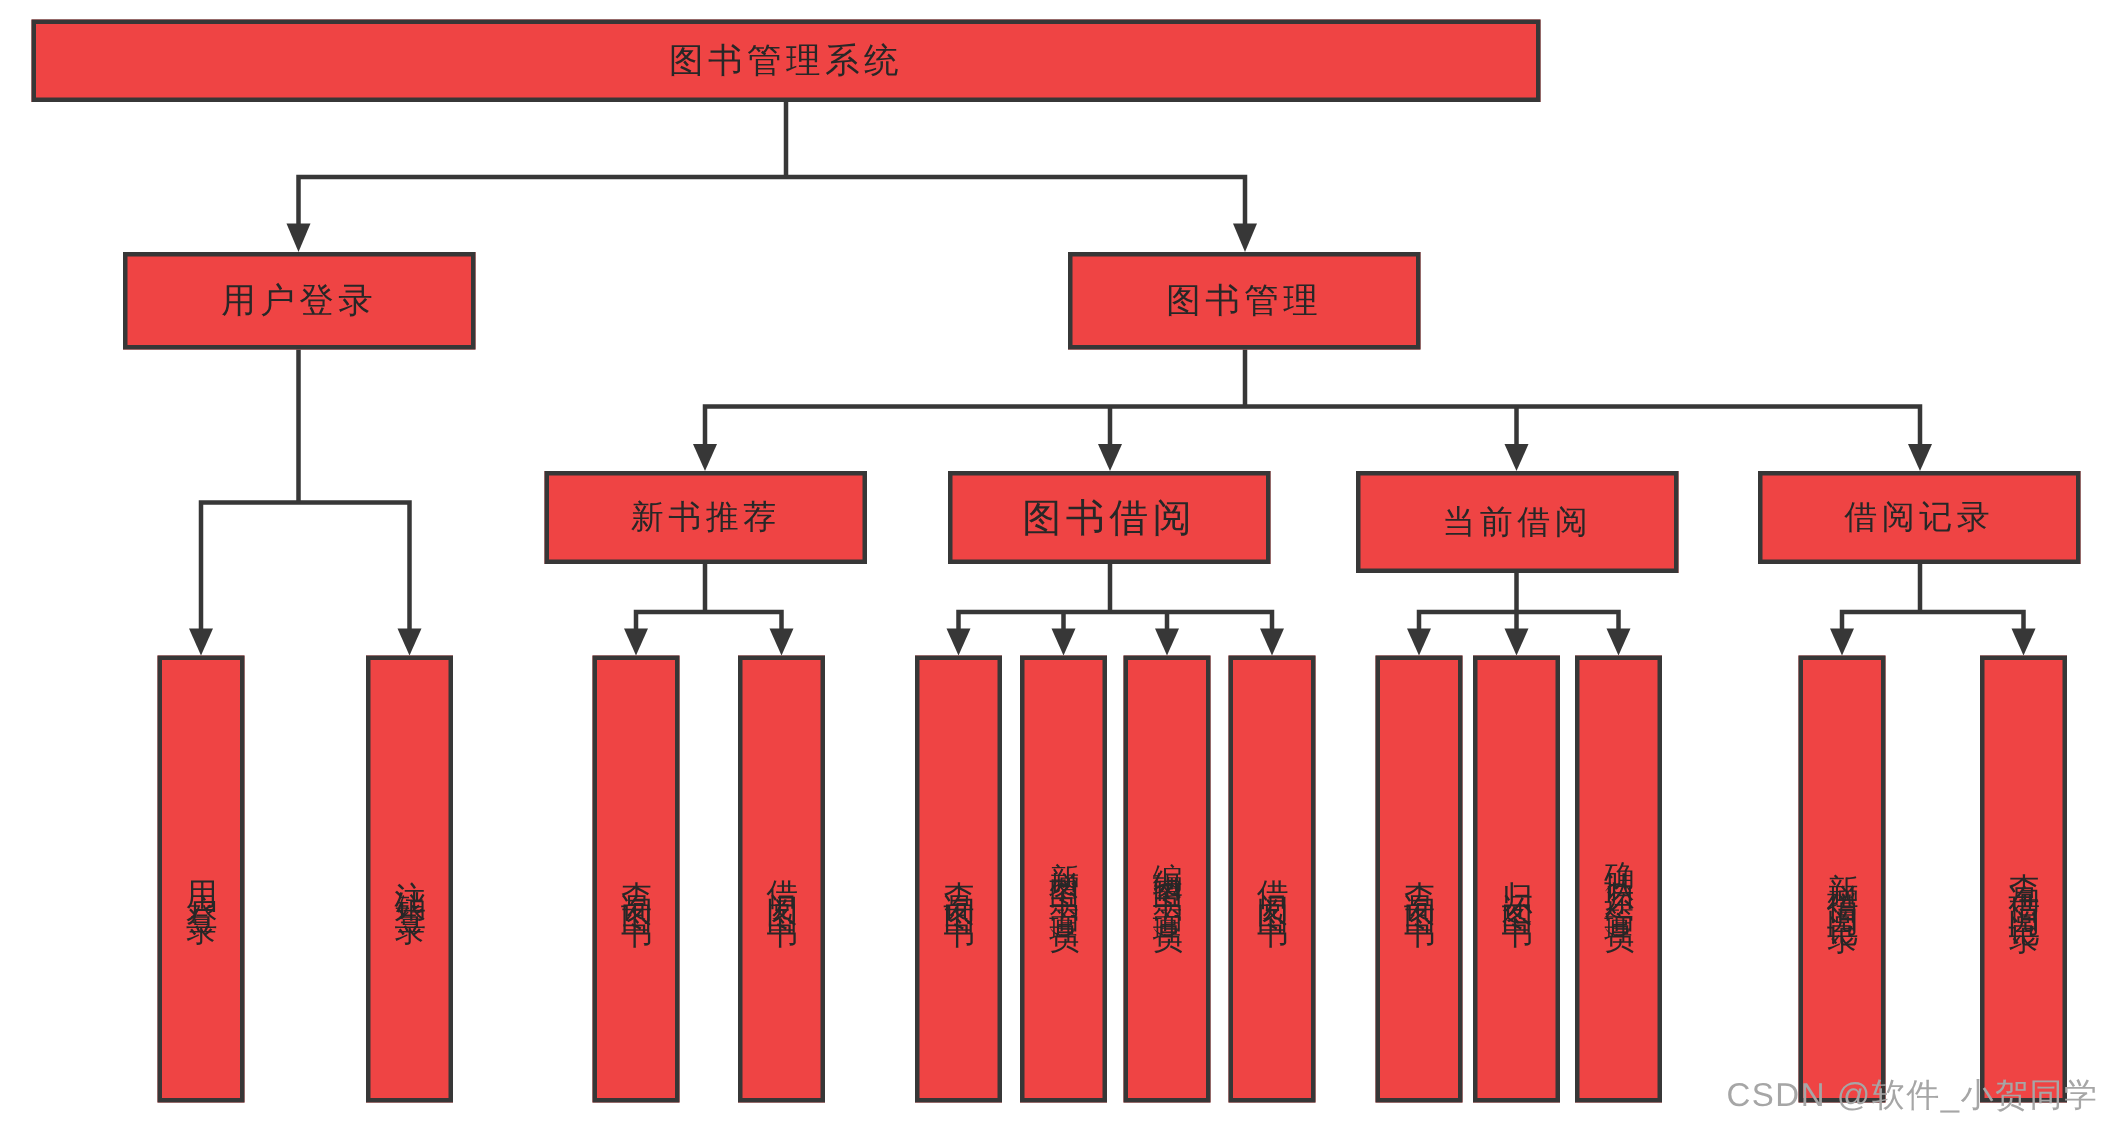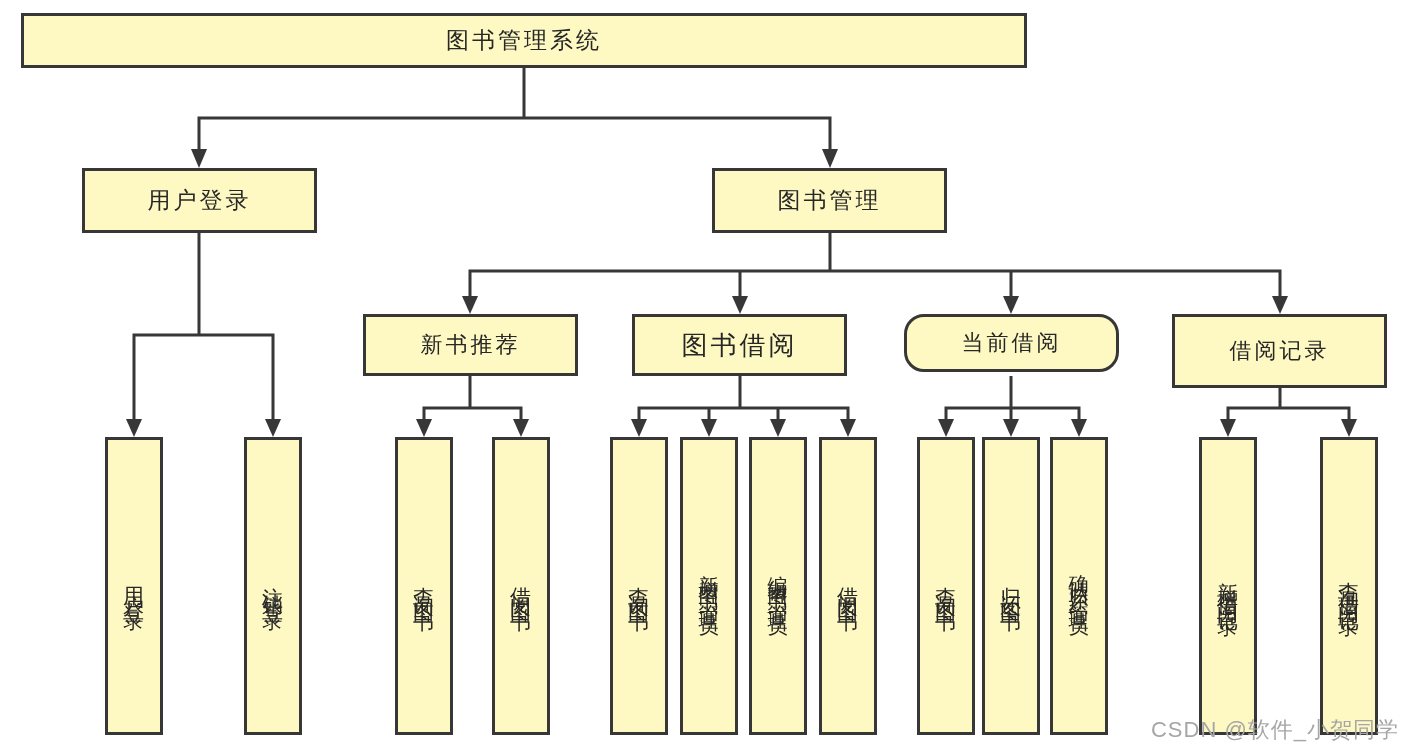--- a/index.html
+++ b/index.html
@@ -18,21 +18,21 @@
   #wires {
     position: absolute;
     left: 0; top: 0;
     width: 1405px;
     height: 747px;
     z-index: 1;
   }
   .node {
     position: absolute;
     box-sizing: border-box;
-    background: #fef9c3;
+    background: #ef4444;
     border: 3px solid #373737;
     color: #272727;
     display: flex;
     align-items: center;
     justify-content: center;
     z-index: 2;
   }
   .hnode {
     font-size: 23px;
     letter-spacing: 3px;
@@ -47,22 +47,22 @@
     width: 58px;
     top: 437px;
     height: 298px;
   }
   
   #n-root  { left: 21px;   top: 13px;  width: 1006px; height: 55px; }
   #n-login { left: 82px;   top: 168px; width: 235px;  height: 65px; }
   #n-mgmt  { left: 712px;  top: 168px; width: 235px;  height: 65px; }
   #n-rec   { left: 363px;  top: 314px; width: 215px;  height: 62px; font-size: 22px;}
   #n-bor   { left: 632px;  top: 314px; width: 215px;  height: 62px; font-size: 26px;}
-  #n-cur   { left: 904px;  top: 314px; width: 215px;  height: 58px; font-size: 22px; border-radius: 20px;}
-  #n-hist  { left: 1172px; top: 314px; width: 215px;  height: 74px; font-size: 22px;}
+  #n-cur   { left: 904px;  top: 314px; width: 215px;  height: 68px; font-size: 22px;}
+  #n-hist  { left: 1172px; top: 314px; width: 215px;  height: 62px; font-size: 22px;}
   
   #l1  { left: 105px;  }
   #l2  { left: 244px;  }
   #l3  { left: 395px;  }
   #l4  { left: 492px;  }
   #l5  { left: 610px;  }
   #l6  { left: 680px;  letter-spacing: 6px; font-size: 20px; }
   #l7  { left: 749px;  letter-spacing: 6px; font-size: 20px; }
   #l8  { left: 819px;  }
   #l9  { left: 917px;  }

